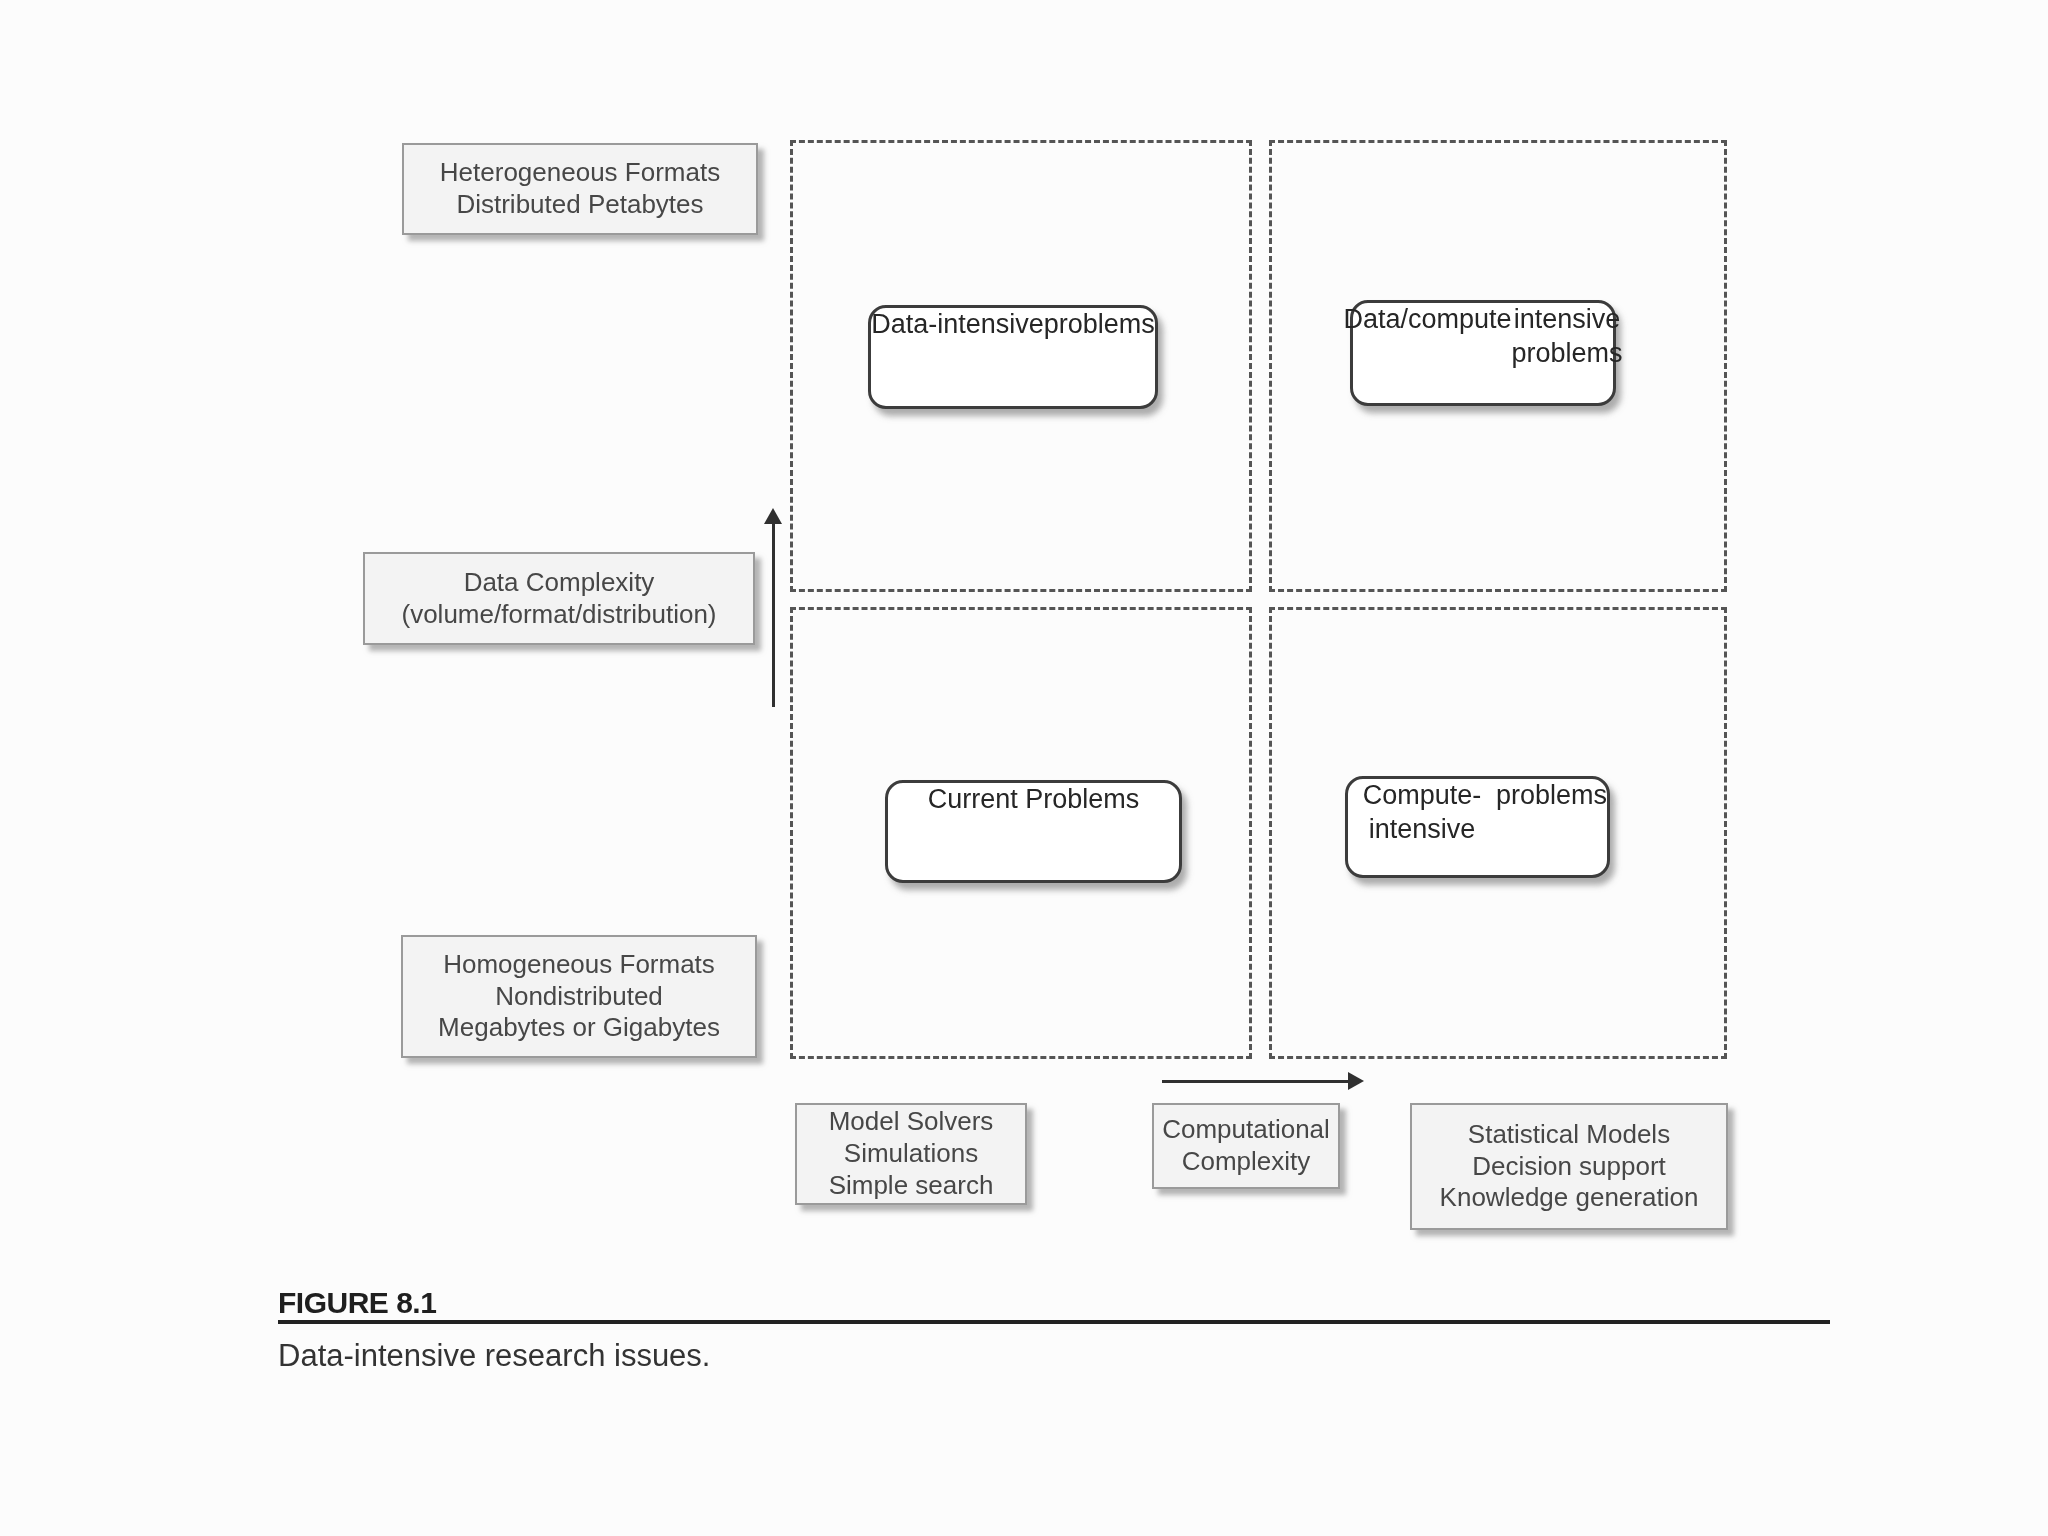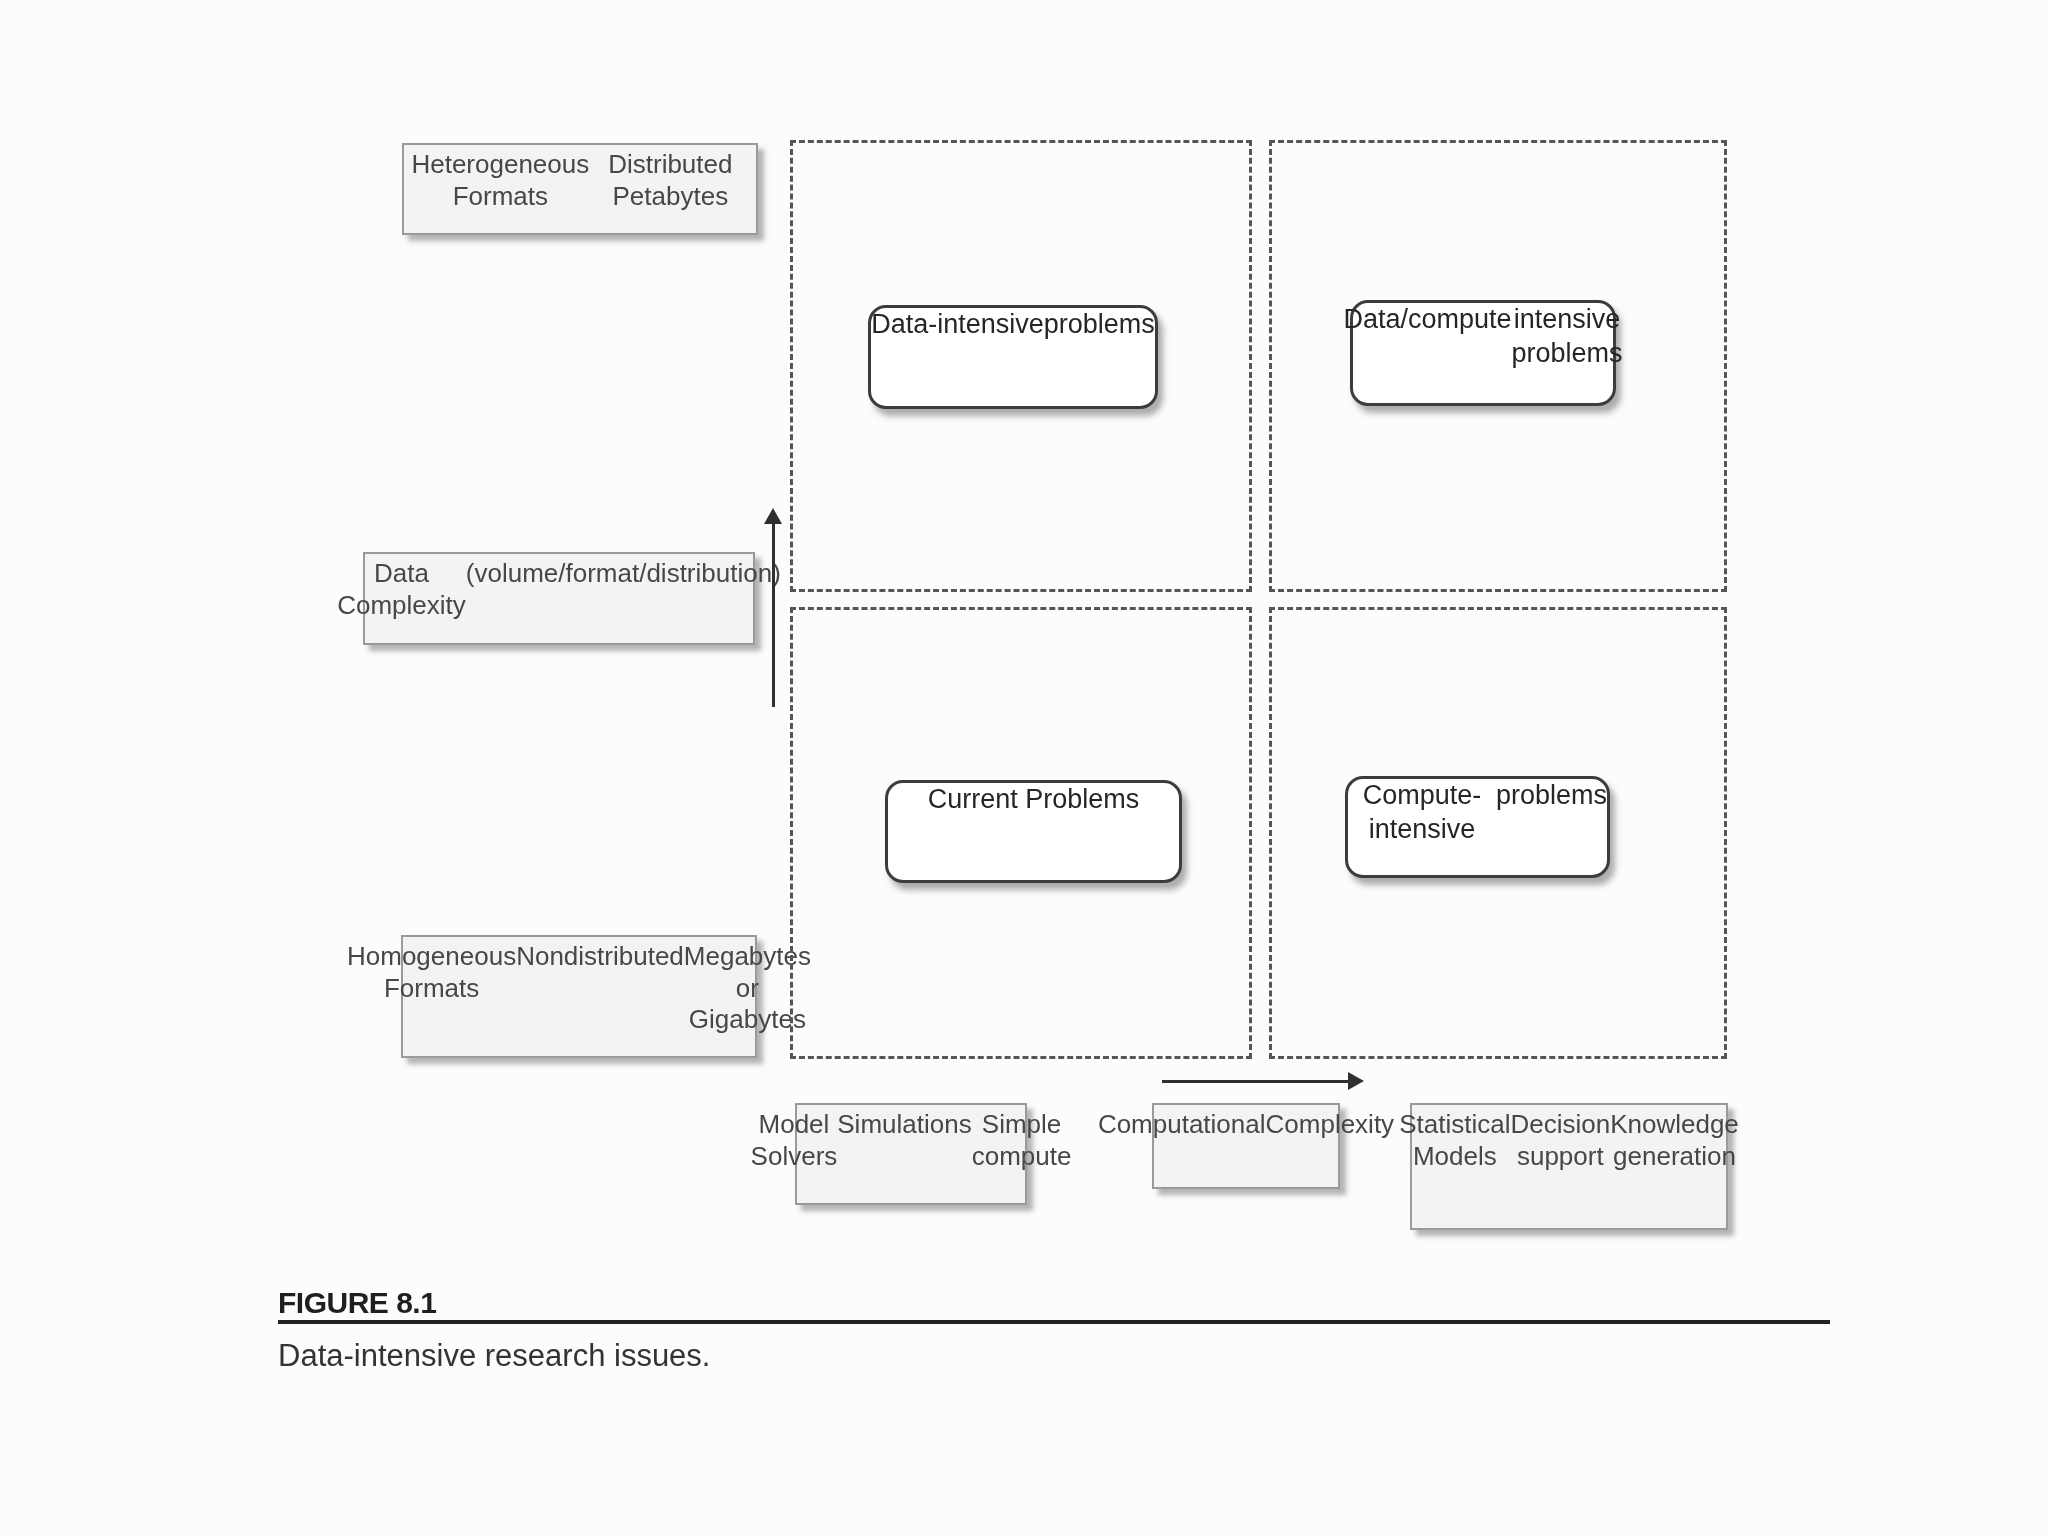--- a/index.html
+++ b/index.html
@@ -15,21 +15,21 @@
   }
   
   .label-box{
     position:absolute;
     background:#f3f3f3;
     border:2px solid #9a9a9a;
     box-shadow:6px 6px 5px rgba(120,120,120,0.55);
     color:#474747;
     font-size:26px;
     line-height:1.22;
-    display:flex;flex-direction:row;justify-content:center;
+    display:flex;flex-direction:column;justify-content:center;
     text-align:center;
     box-sizing:border-box;
     padding:4px 6px;
   }
   .label-box span{display:block;}
   
   .dashed-box{
     position:absolute;
     border:3px dashed #555;
     box-sizing:border-box;
@@ -127,21 +127,21 @@
     <span>Compute-intensive</span>
     <span>problems</span>
   </div>
 
   <div class="arrow-shaft-h" style="left:1162px;top:1080px;width:186px;"></div>
   <div class="arrow-head-right" style="left:1348px;top:1072px;"></div>
 
   <div class="label-box" style="left:795px;top:1103px;width:232px;height:102px;">
     <span>Model Solvers</span>
     <span>Simulations</span>
-    <span>Simple compute</span>
+    <span>Simple search</span>
   </div>
 
   <div class="label-box" style="left:1152px;top:1103px;width:188px;height:86px;">
     <span>Computational</span>
     <span>Complexity</span>
   </div>
 
   <div class="label-box" style="left:1410px;top:1103px;width:318px;height:127px;">
     <span>Statistical Models</span>
     <span>Decision support</span>

